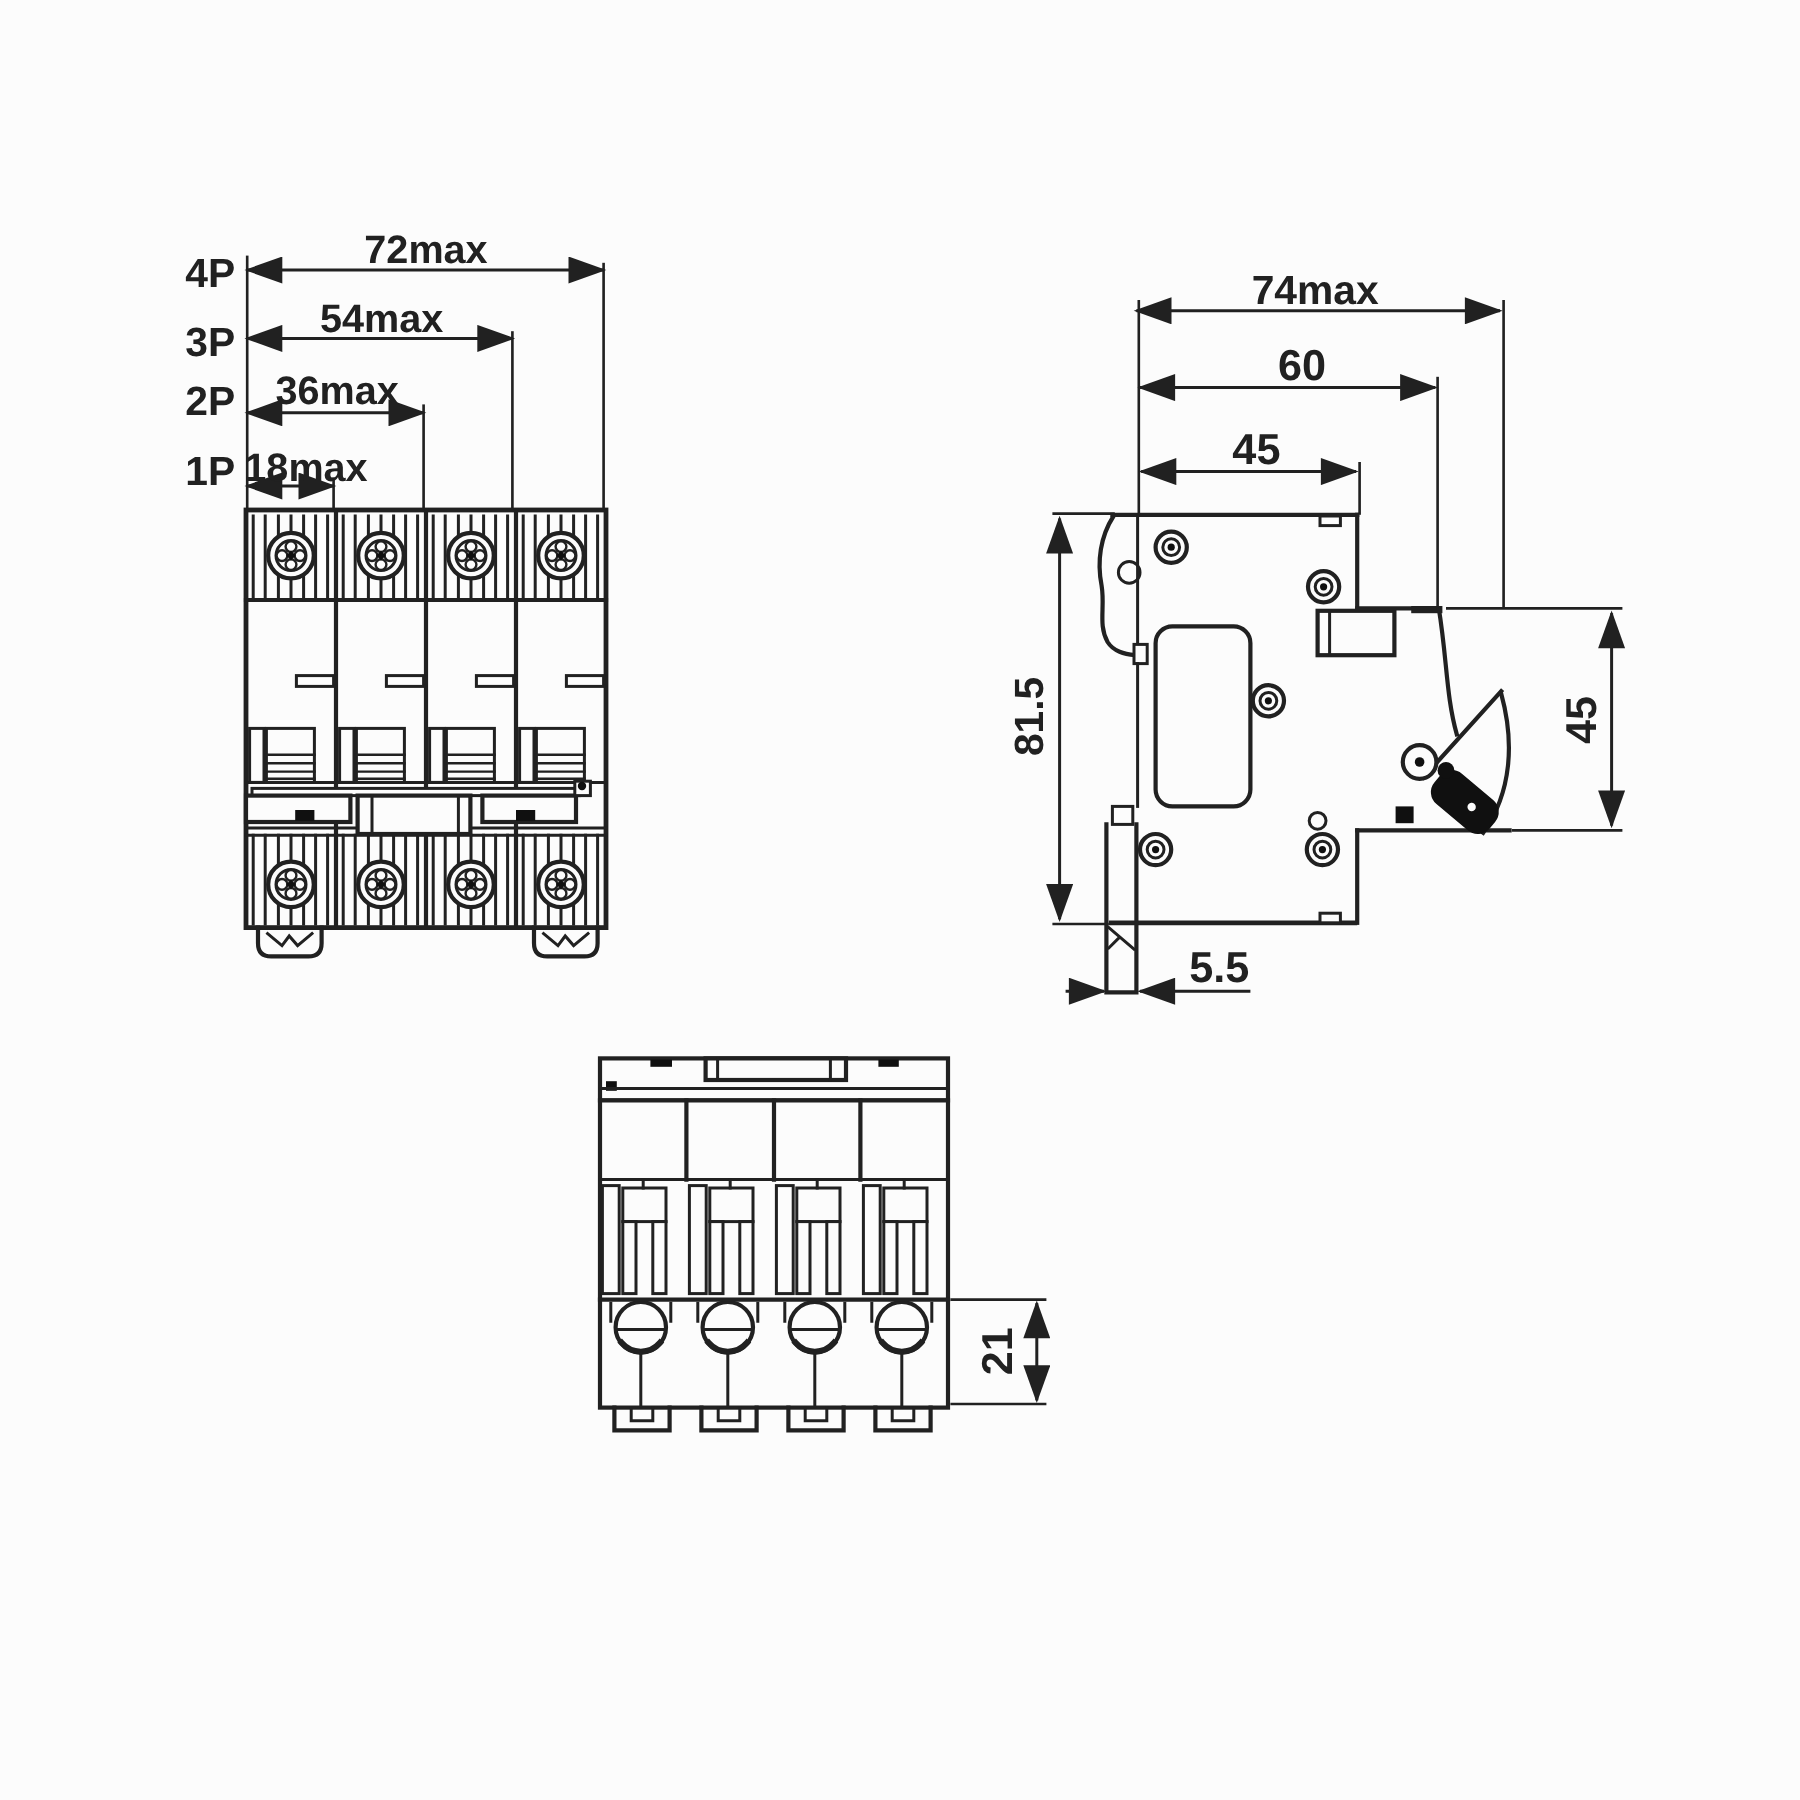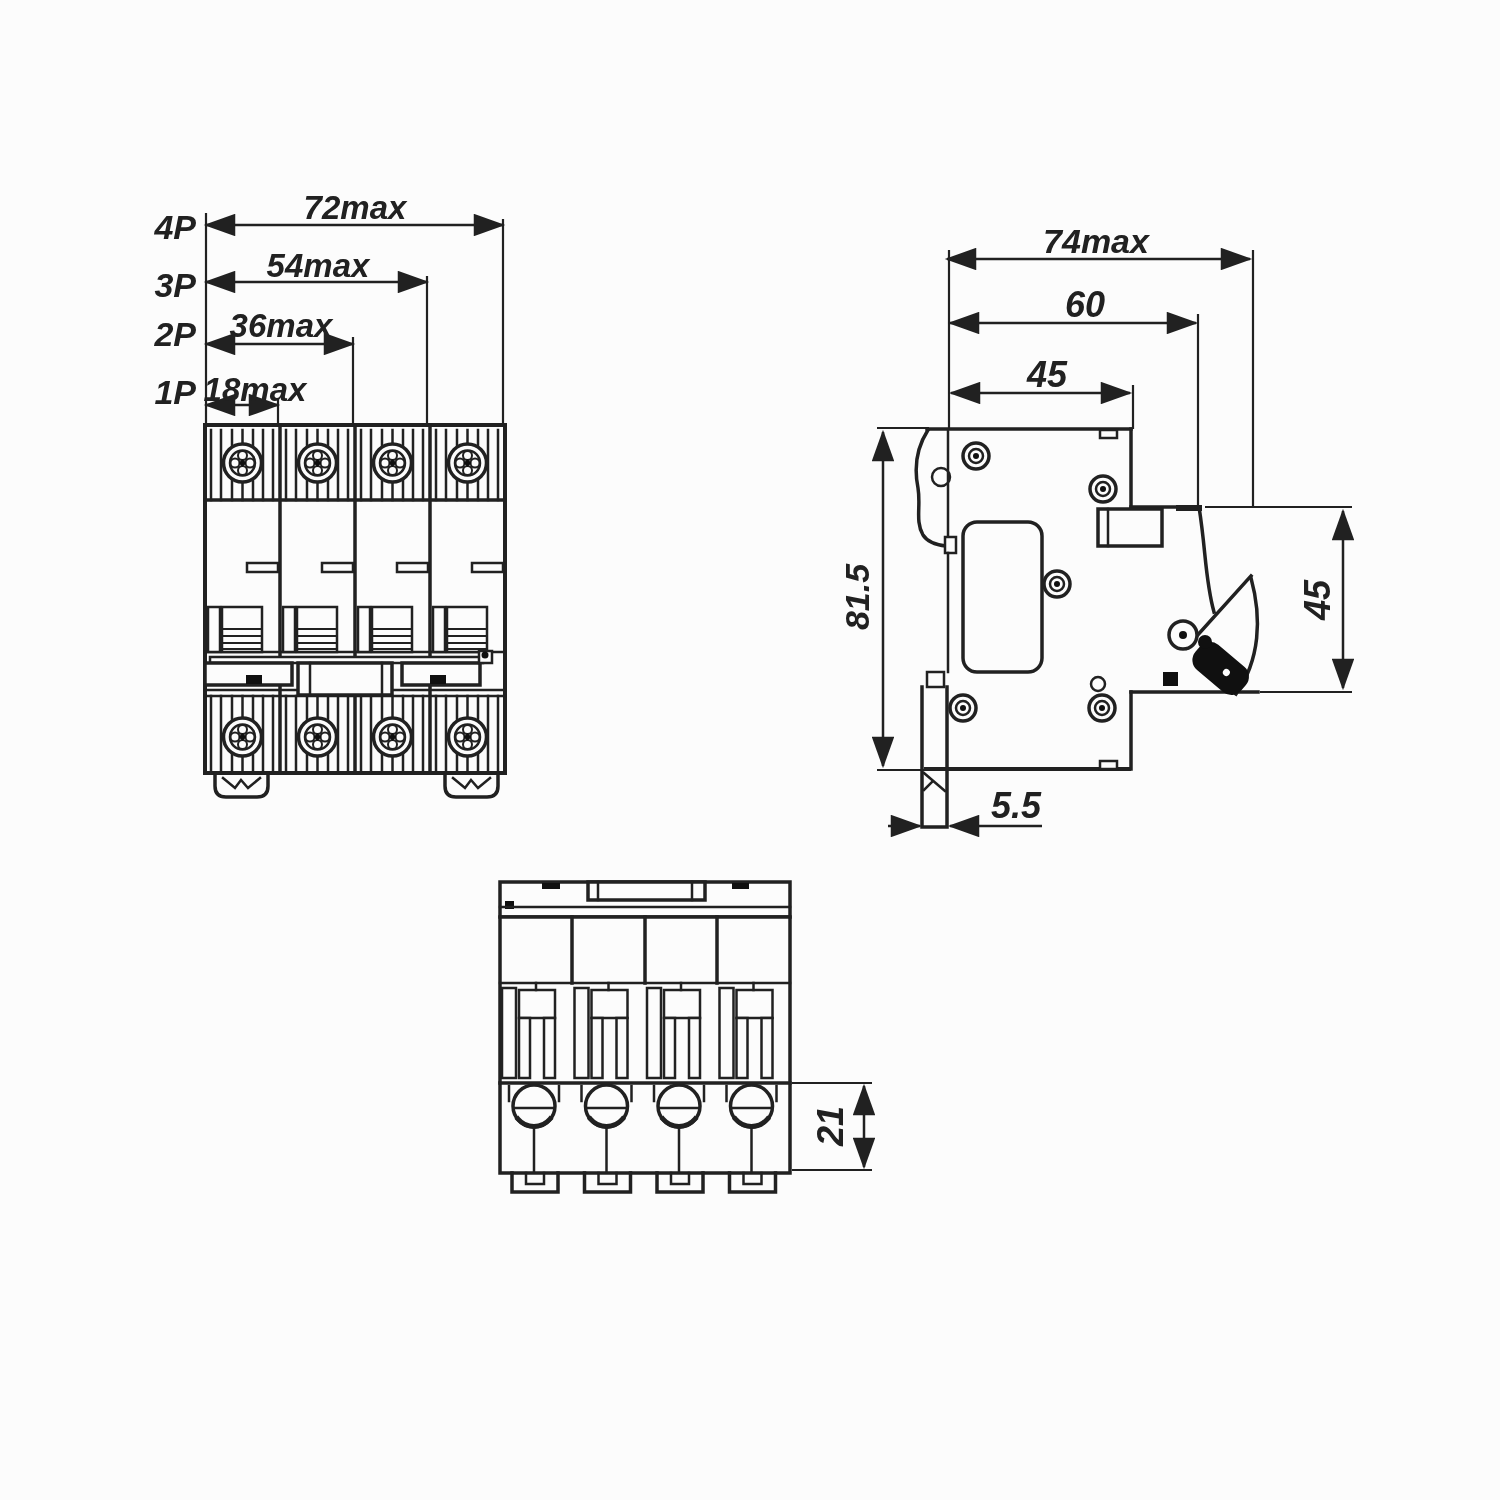--- a/index.html
+++ b/index.html
@@ -1,21 +1,21 @@
 <!DOCTYPE html>
 <html style="--line: #212121; --bg: #fcfcfc; --dark: #101010;"><head>
 <meta charset="utf-8">
 <style>
   :root{
     --line:#212121;
     --bg:#fcfcfc;
     --dark:#101010;
   }
   html,body{margin:0;padding:0;background:var(--bg);}
-  .canvas{position:relative;width:1500px;height:1460px;background:var(--bg);overflow:hidden;font-style:italic;}
+  .canvas{position:relative;width:1500px;height:1460px;background:var(--bg);overflow:hidden;}
   svg{position:absolute;left:0;top:0;}
   .ln  {stroke:var(--line);stroke-width:3.5;fill:none;stroke-linecap:square;}
   .ln2 {stroke:var(--line);stroke-width:2.5;fill:none;stroke-linecap:square;}
   .ln1 {stroke:var(--line);stroke-width:2;fill:none;stroke-linecap:square;}
   .thick{stroke:var(--line);stroke-width:5;fill:none;stroke-linecap:square;}
   .dim {stroke:var(--line);stroke-width:2.5;fill:none;}
   .ext {stroke:var(--line);stroke-width:2.2;fill:none;}
   .wf  {fill:var(--bg);}
   .fil {fill:var(--dark);stroke:none;}
   .lbl {font-family:"Liberation Sans",sans-serif;font-weight:600;fill:var(--line);}

